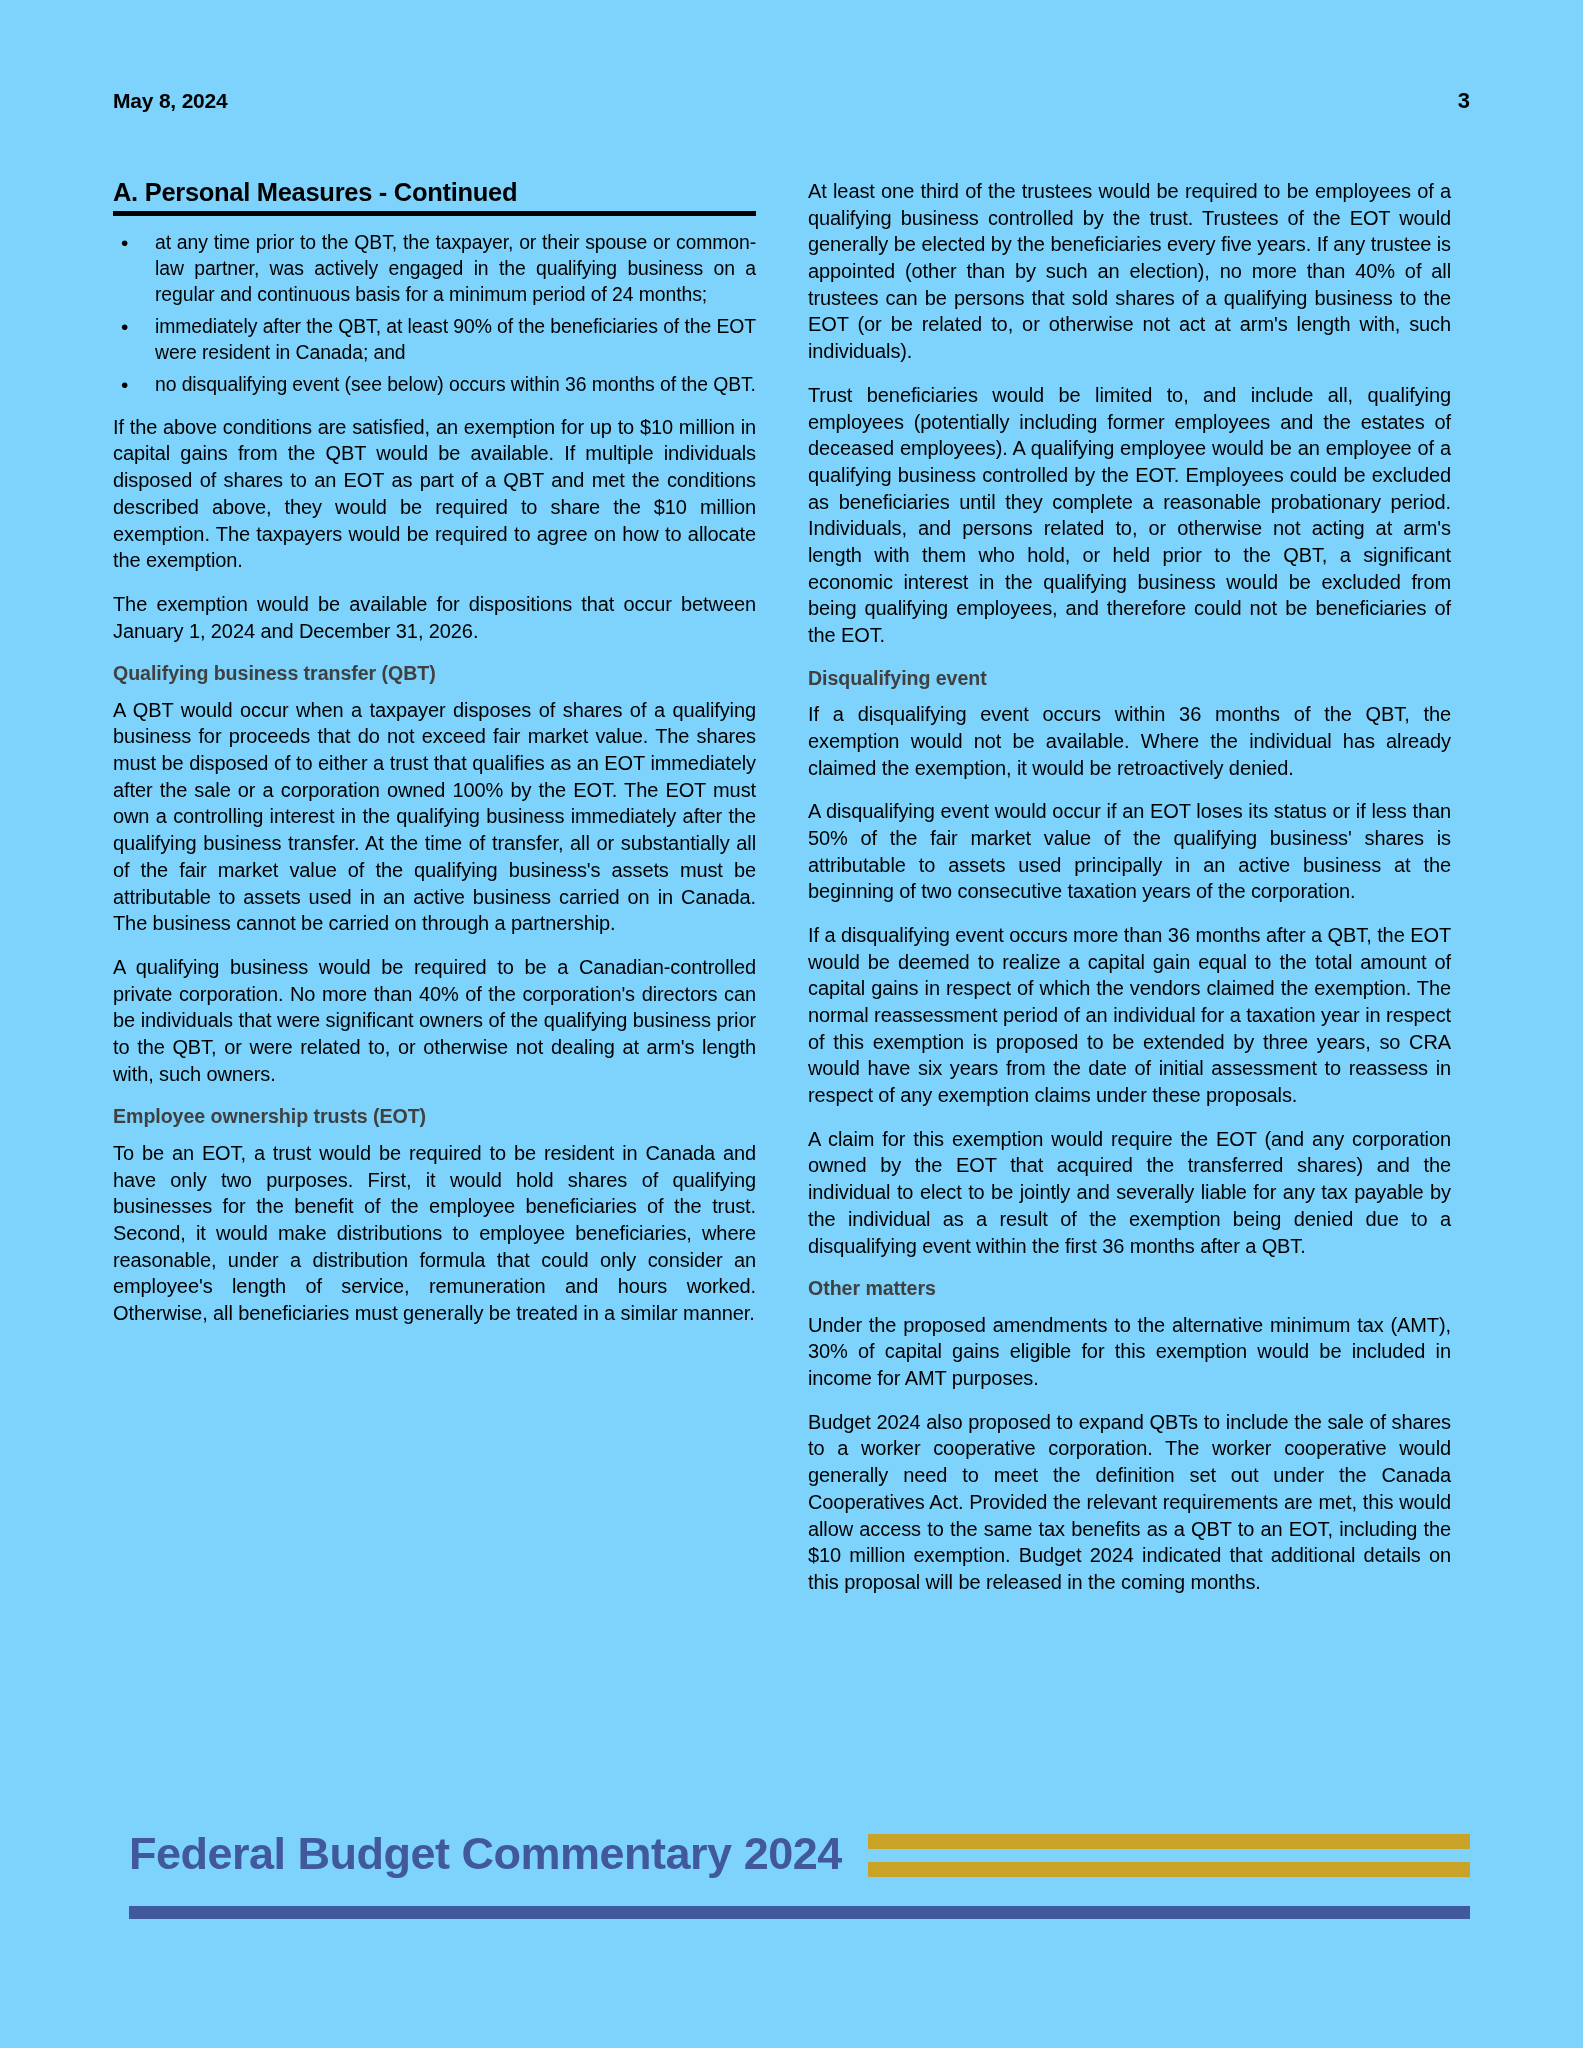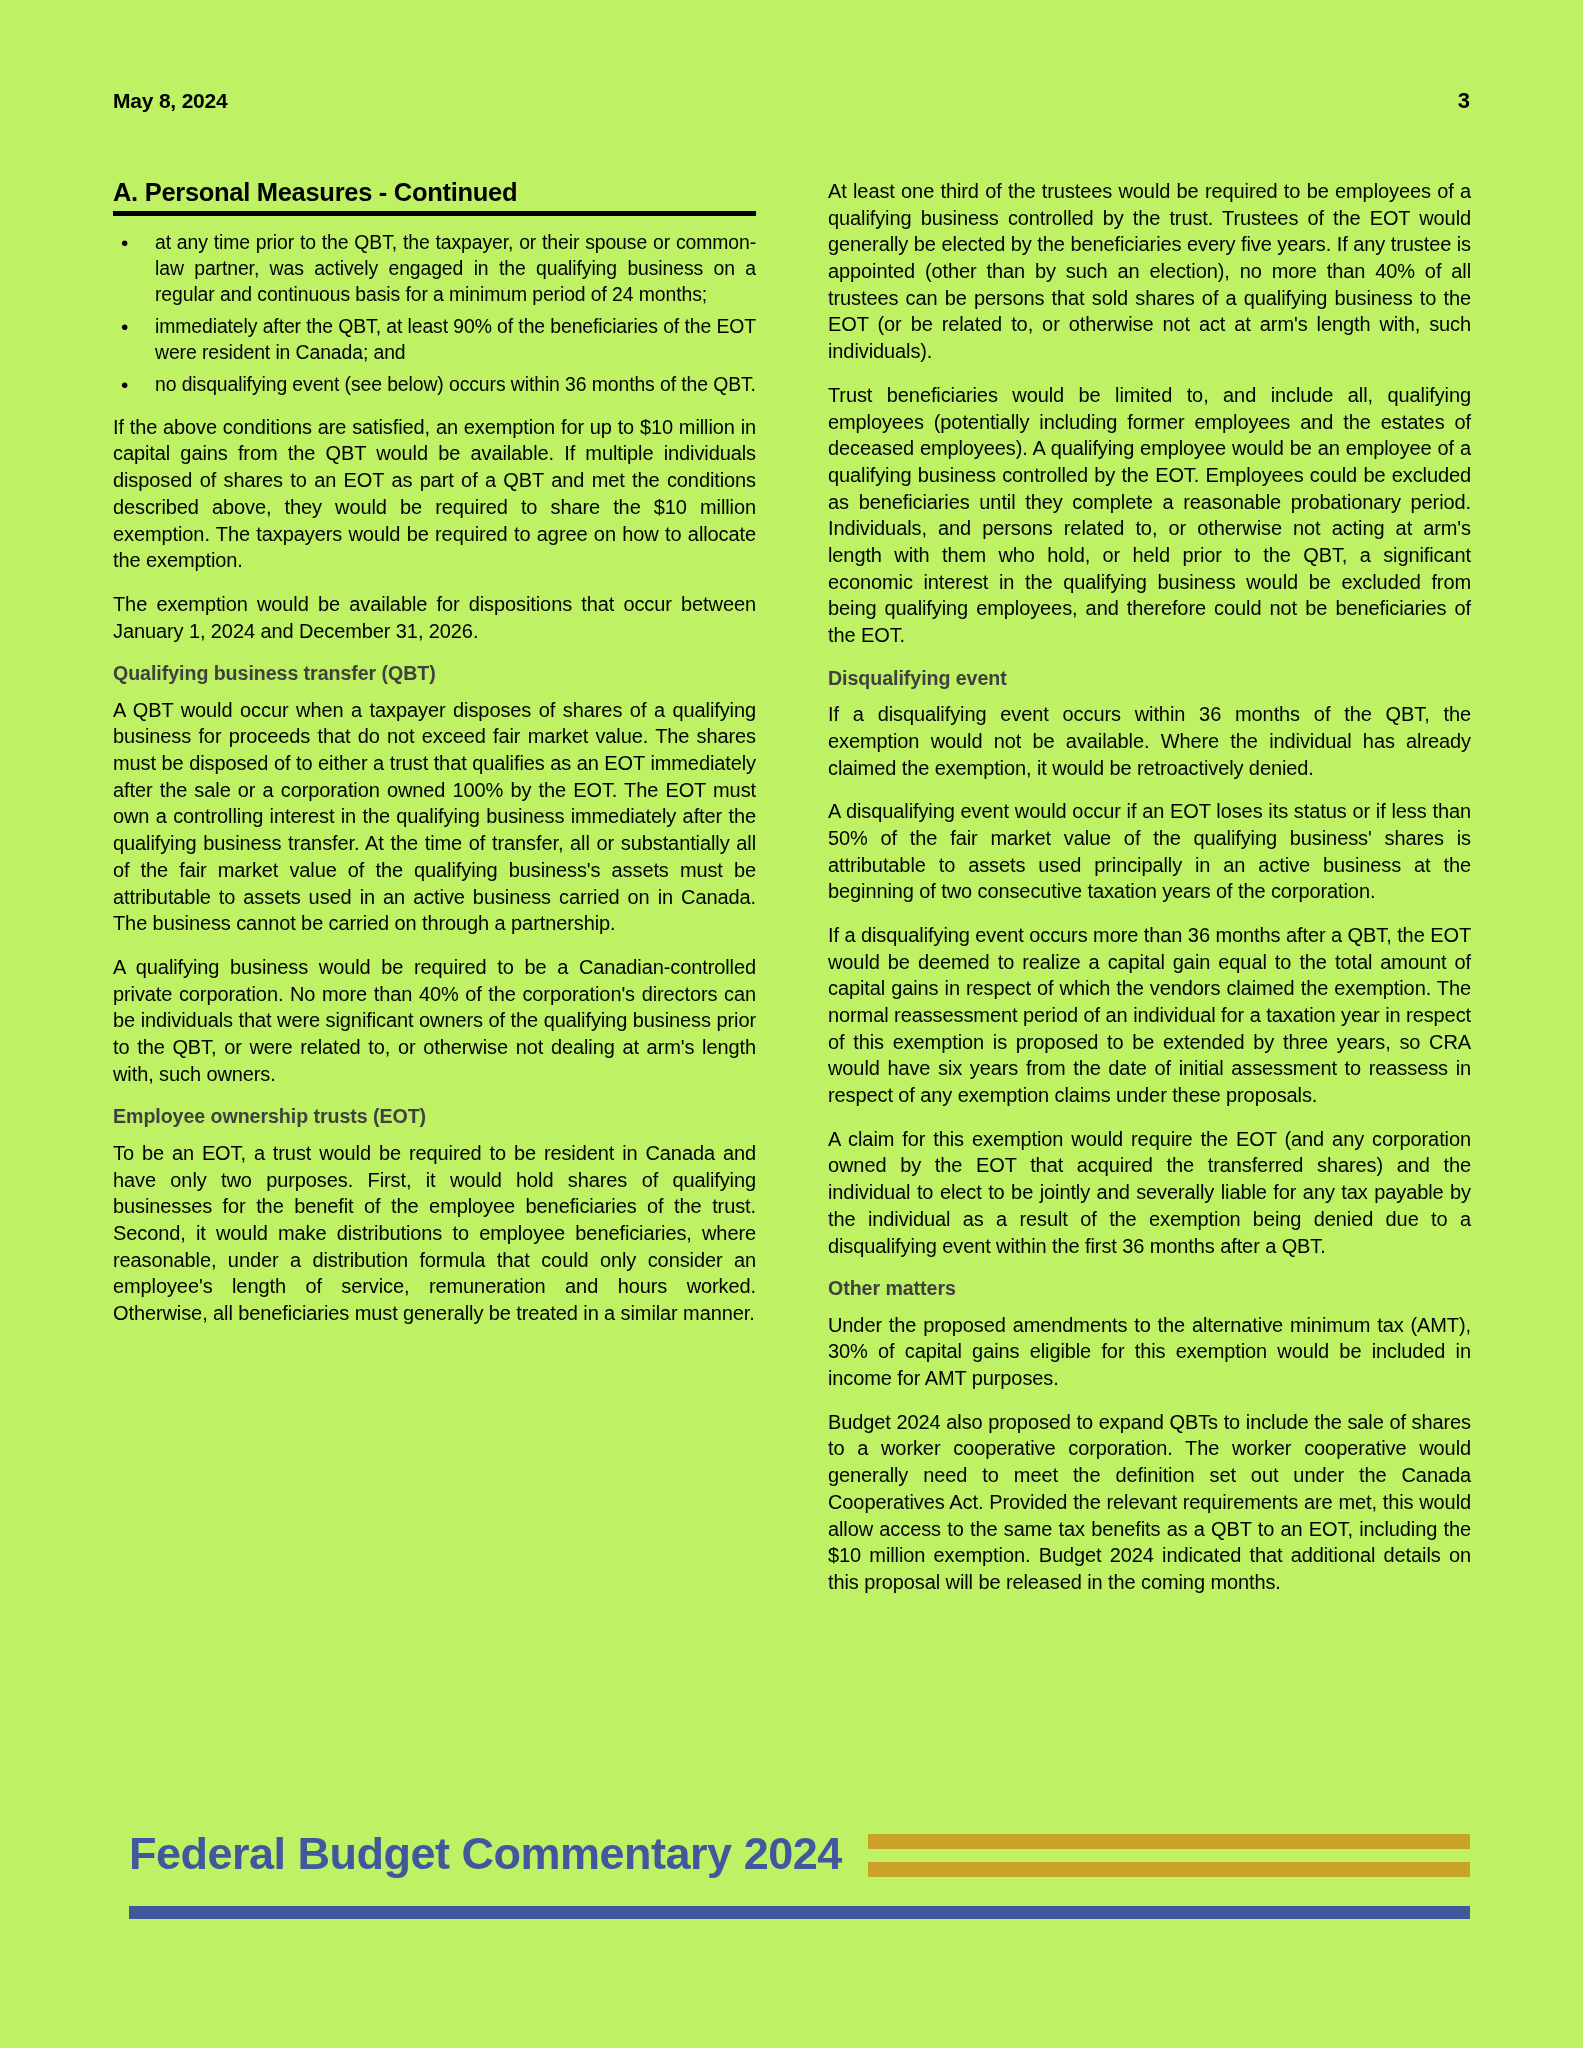--- a/index.html
+++ b/index.html
@@ -9,21 +9,21 @@
     background: #ffffff;
   }
   body {
     font-family: "Liberation Sans", sans-serif;
     color: #000000;
   }
   .page {
     position: relative;
     width: 1583px;
     height: 2048px;
-    background: #bef264;
+    background: #7dd3fc;
     box-sizing: border-box;
     overflow: hidden;
   }
 
   
   .running-head {
     position: absolute;
     top: 88px;
     left: 113px;
     right: 113px;
@@ -44,21 +44,21 @@
   }
 
   
   .content {
     position: absolute;
     top: 178px;
     left: 113px;
     width: 1357px;
     height: 1600px;
     display: flex;
-    gap: 72px;
+    gap: 52px;
   }
   .column {
     width: 643px;
     flex: 0 0 643px;
   }
 
   
   .section-heading {
     font-size: 25.5px;
     font-weight: bold;

